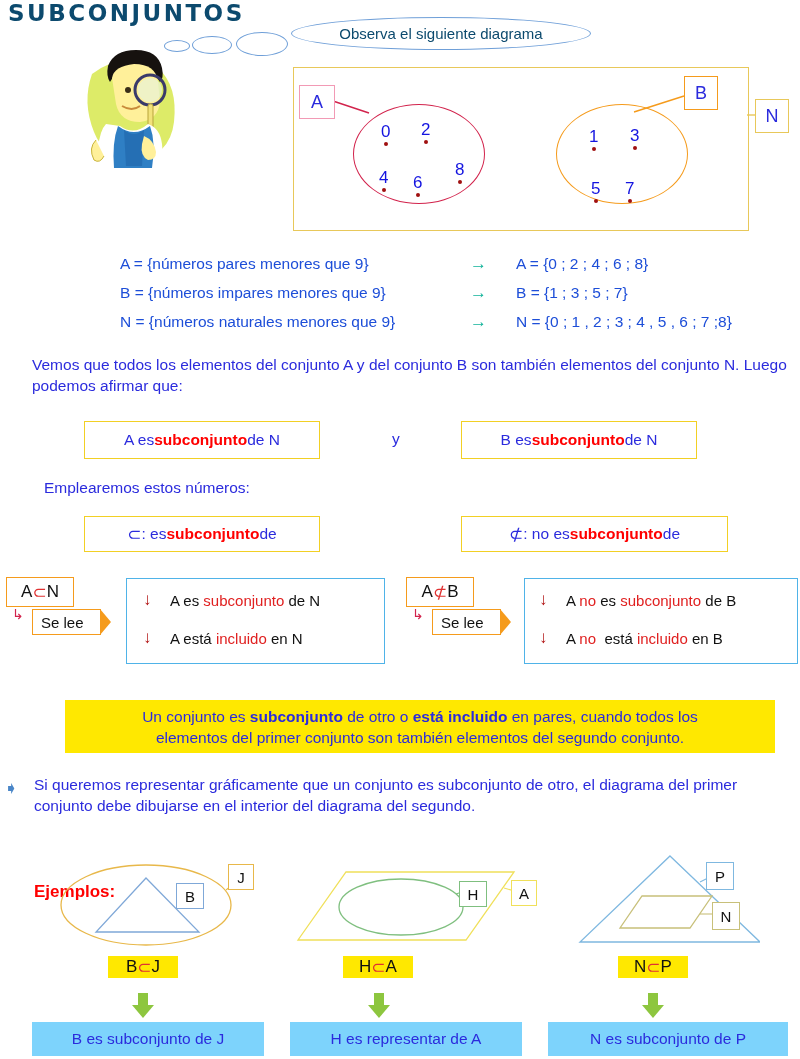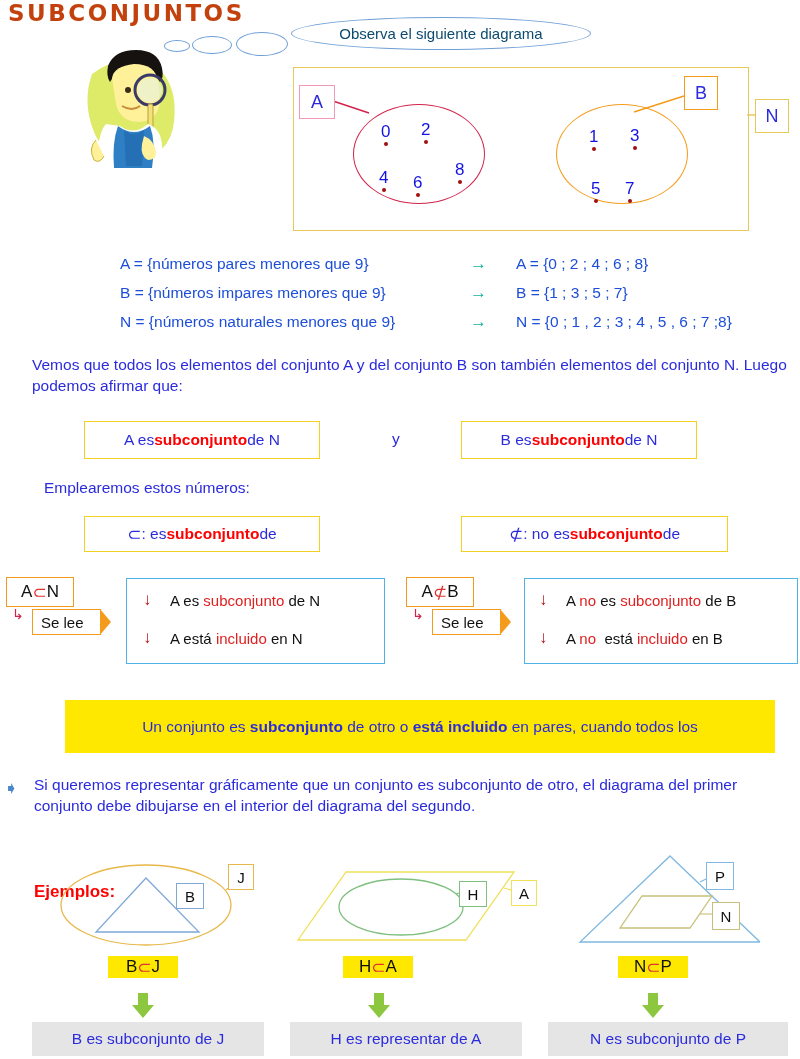--- a/index.html
+++ b/index.html
@@ -6,21 +6,21 @@
   body{
     width:800px;height:1059px;position:relative;background:#ffffff;
     font-family:"Liberation Sans","DejaVu Sans",sans-serif;
     overflow:hidden;
   }
   .abs{position:absolute;}
 
   
   #title{
     left:8px;top:0px;
-    font-size:23px;font-weight:bold;color:#c2410c;
+    font-size:23px;font-weight:bold;color:#0c4a6e;
     letter-spacing:2.5px;font-family:"DejaVu Sans",sans-serif;
   }
 
   
   .bub{border:1.4px solid #6f9fd8;border-radius:50%;background:#fff;}
   #bubble-main{
     left:291px;top:17px;width:298px;height:31px;
     display:flex;align-items:center;justify-content:center;
   }
   #bubble-text{color:#0c4a6e;font-size:15px;white-space:nowrap;}
@@ -96,21 +96,21 @@
   #bullet-para{left:34px;top:774px;width:752px;}
   #ejemplos{left:34px;top:834px;color:#ff0000;font-size:17px;font-weight:bold;margin-top:48px;}
 
   
   .ex-sym{
     background:#ffe800;display:flex;align-items:center;justify-content:center;
     color:#111;font-size:17px;
   }
   .ex-sym .sub{color:#e03232;}
   .ex-result{
-    background:#e5e5e5;display:flex;align-items:center;justify-content:center;
+    background:#7dd3fc;display:flex;align-items:center;justify-content:center;
     color:#2b2bdd;font-size:15.5px;white-space:nowrap;
   }
   .greenarrow{position:absolute;}
   .minitag{
     background:#fff;display:flex;align-items:center;justify-content:center;
     color:#111;font-size:15px;
   }
 </style>
 </head>
 <body>
@@ -246,20 +246,21 @@
 </div>
 <div class="abs readbox" style="left:524px;top:578px;width:272px;height:84px"></div>
 <div class="abs downarrow" style="left:539px;top:590px">↓</div>
 <div class="abs readline" style="left:566px;top:592px"><span>A </span><span class="rd">no</span><span> es </span><span class="rd">subconjunto</span><span> de B</span></div>
 <div class="abs downarrow" style="left:539px;top:628px">↓</div>
 <div class="abs readline" style="left:566px;top:630px"><span>A </span><span class="rd">no</span><span style="white-space:pre">  está </span><span class="rd">incluido</span><span> en B</span></div>
 
 <div class="abs" id="def-box">
   <div id="def-text">
     <span>Un conjunto es </span><b>subconjunto</b><span> de otro o </span><b>está incluido</b><span> en pares, cuando todos los</span><br>
+    <span>elementos del primer conjunto son también elementos del segundo conjunto.</span>
   </div>
 </div>
 
 <div class="abs" id="bullet-icon">➧</div>
 <div class="abs para" id="bullet-para">Si queremos representar gráficamente que un conjunto es subconjunto de otro, el diagrama del primer conjunto debe dibujarse en el interior del diagrama del segundo.</div>
 <div class="abs" id="ejemplos">Ejemplos:</div>
 
 <svg class="abs" style="left:56px;top:860px;width:190px;height:90px">
   <ellipse cx="90" cy="45" rx="85" ry="40" fill="none" stroke="#e8b84a" stroke-width="1.3"></ellipse>
   <polygon points="90,18 143,72 40,72" fill="none" stroke="#7fa8d8" stroke-width="1.3"></polygon>

